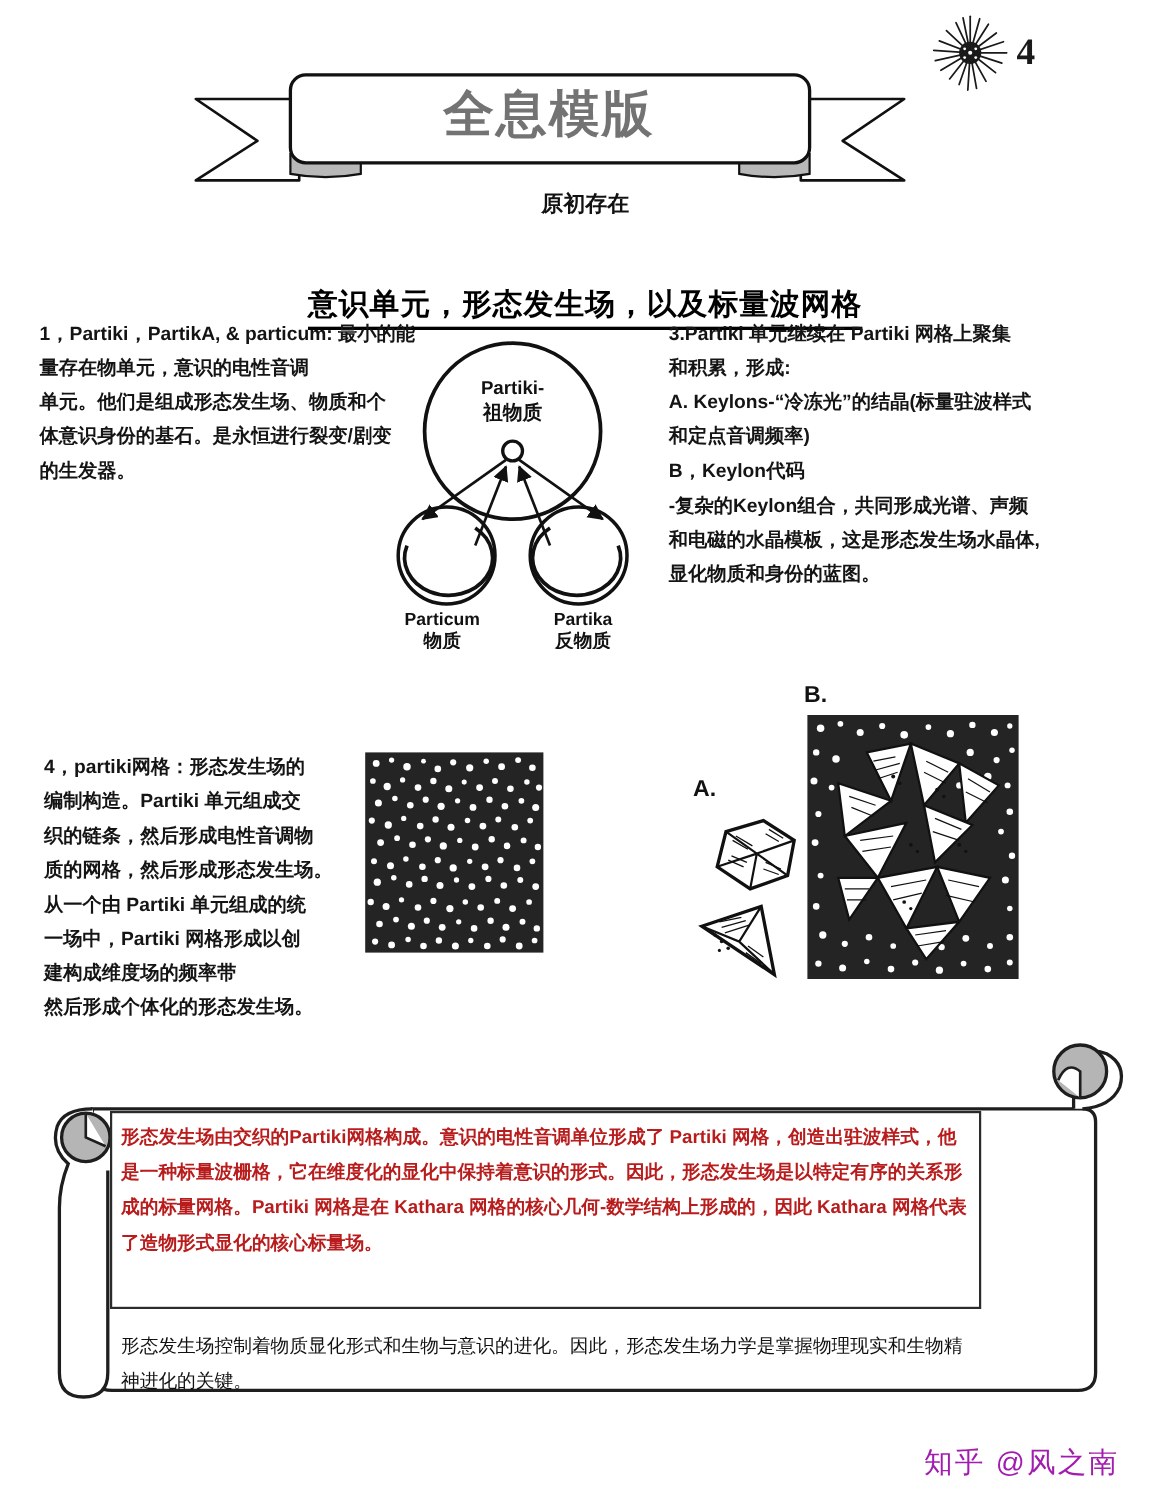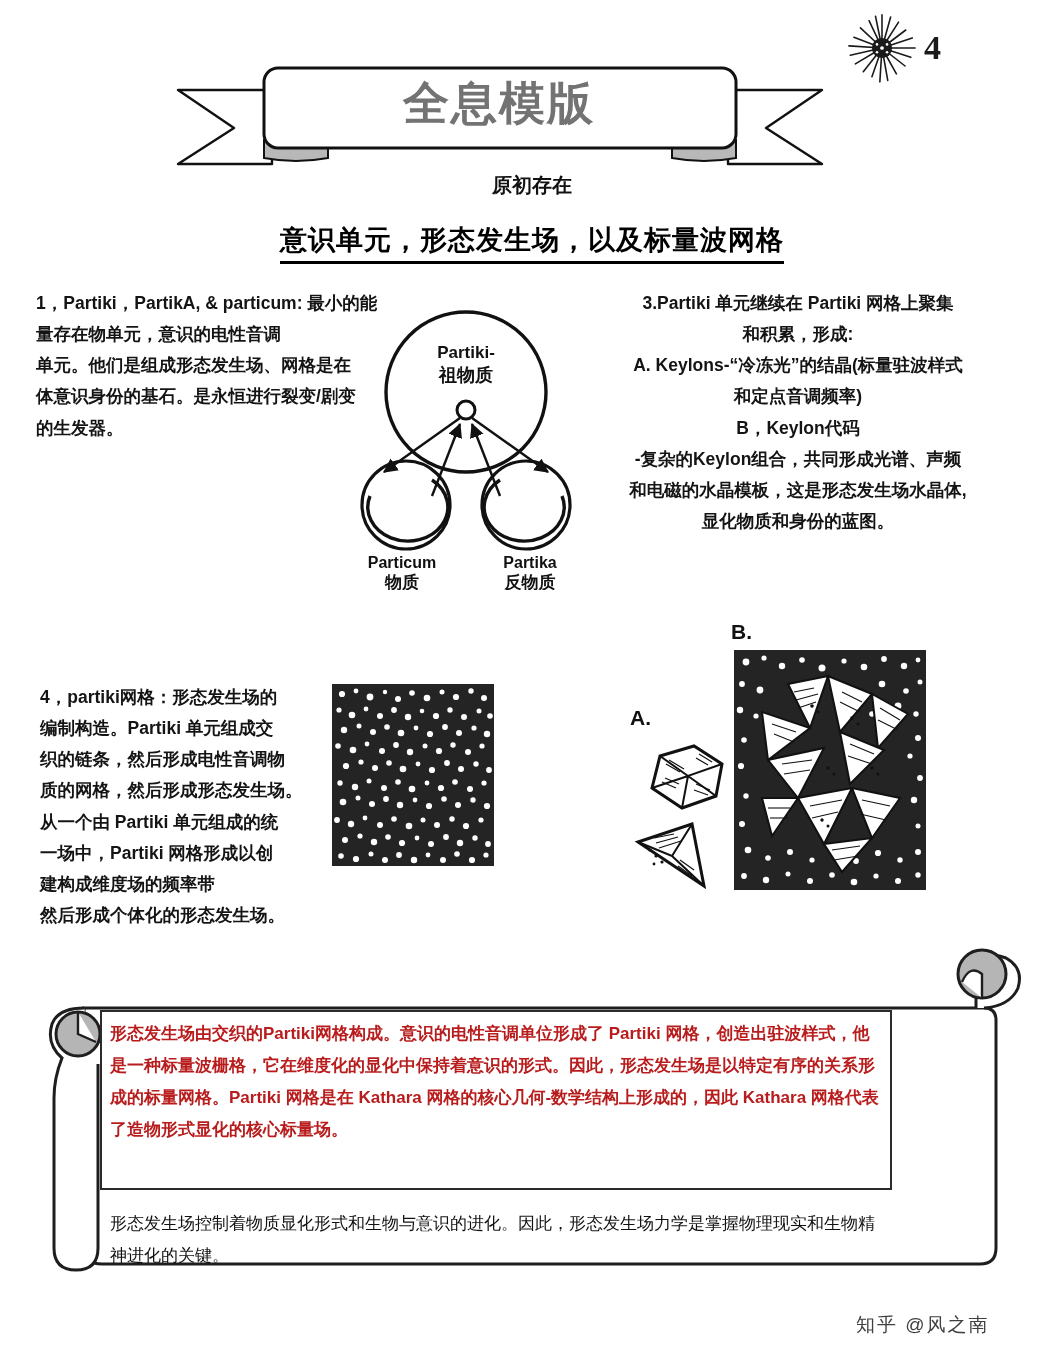--- a/index.html
+++ b/index.html
@@ -81,33 +81,34 @@
     text-align: center;
   }
   #subtitle-2 {
     display: inline-block;
     font-size: 27px;
     font-weight: 700;
     color: #000;
     border-bottom: 3px solid #000;
     padding-bottom: 3px;
     letter-spacing: 1px;
+    margin-top: 36px;
   }
 
   
   .body-text {
     position: absolute;
     font-size: 17.5px;
     font-weight: 700;
     line-height: 1.78;
     color: #141414;
     white-space: pre-line;
   }
   #sec1-text { top: 288px; left: 36px; width: 352px; }
-  #sec3-text { top: 288px; left: 588px; width: 420px; text-align: center; }
+  #sec3-text { top: 288px; left: 608px; width: 420px; }
   #sec2-text { top: 682px; left: 40px; width: 288px; }
 
   
   #partiki-diagram {
     position: absolute;
     top: 300px;
     left: 340px;
     width: 252px;
     height: 290px;
   }
@@ -193,26 +194,25 @@
     font-weight: 400;
     line-height: 1.9;
     color: #111;
   }
 
   
   #watermark {
     position: absolute;
     top: 1312px;
     left: 840px;
-    font-size: 19px;
-    color: #404040;
+    font-size: 26px;
+    color: #a21caf;
     letter-spacing: 2px;
     font-weight: 400;
     user-select: none;
-    margin-left: 16px;
   }
 </style>
 </head>
 <body>
 
 <div id="page-marker">
   <svg class="burst" viewBox="0 0 100 100">
     <g stroke="#1a1a1a" stroke-width="2.2" stroke-linecap="round">
       <line x1="50" y1="50" x2="50" y2="4"></line>
       <line x1="50" y1="50" x2="62" y2="7"></line>
@@ -260,21 +260,21 @@
   </svg>
 </div>
 <div id="ribbon-title">全息模版</div>
 
 <div id="subtitle-1">原初存在</div>
 <div id="subtitle-2-wrap">
   <span id="subtitle-2">意识单元，形态发生场，以及标量波网格</span>
 </div>
 
 <div class="body-text" id="sec1-text"><span>1，Partiki，PartikA, &amp; particum:</span><span> 最小的能量存在物单元，意识的电性音调
-单元。他们是组成形态发生场、网格是在
+单元。他们是组成形态发生场、物质和个
 体意识身份的基石。是永恒进行裂变/剧变
 的生发器。</span></div>
 
 <div class="body-text" id="sec3-text">3.Partiki 单元继续在 Partiki 网格上聚集
 和积累，形成:
 A. Keylons-“冷冻光”的结晶(标量驻波样式
 和定点音调频率)
 B，Keylon代码
 -复杂的Keylon组合，共同形成光谱、声频
 和电磁的水晶模板，这是形态发生场水晶体,

